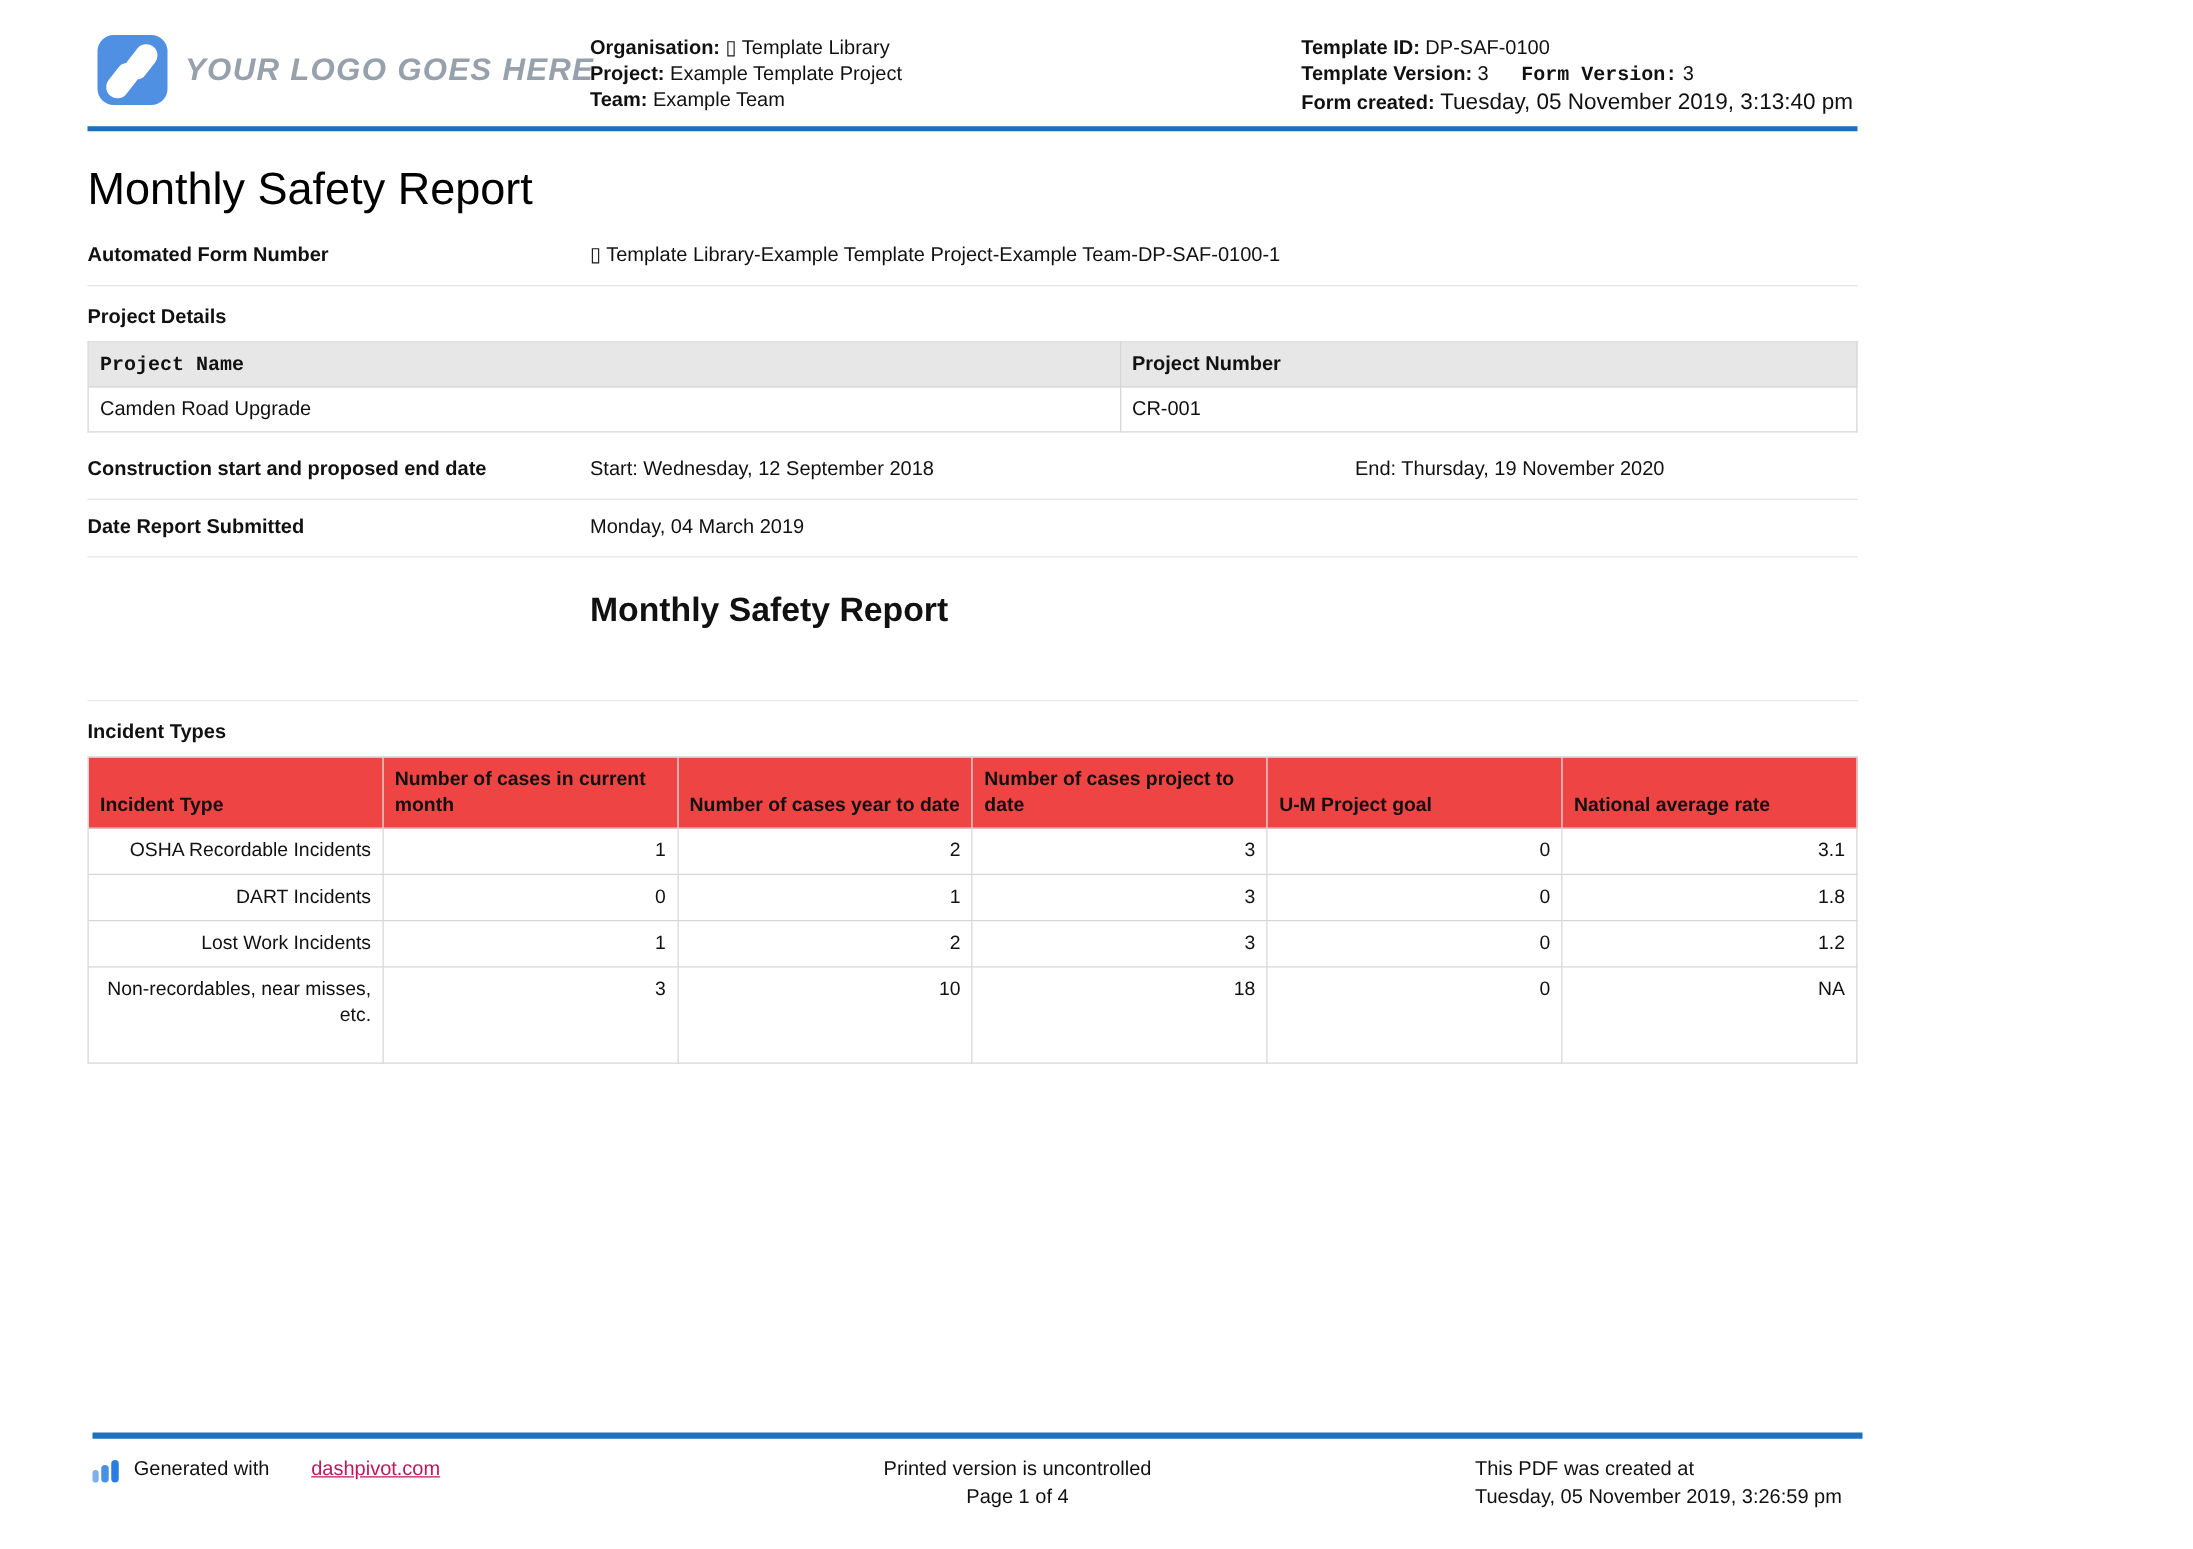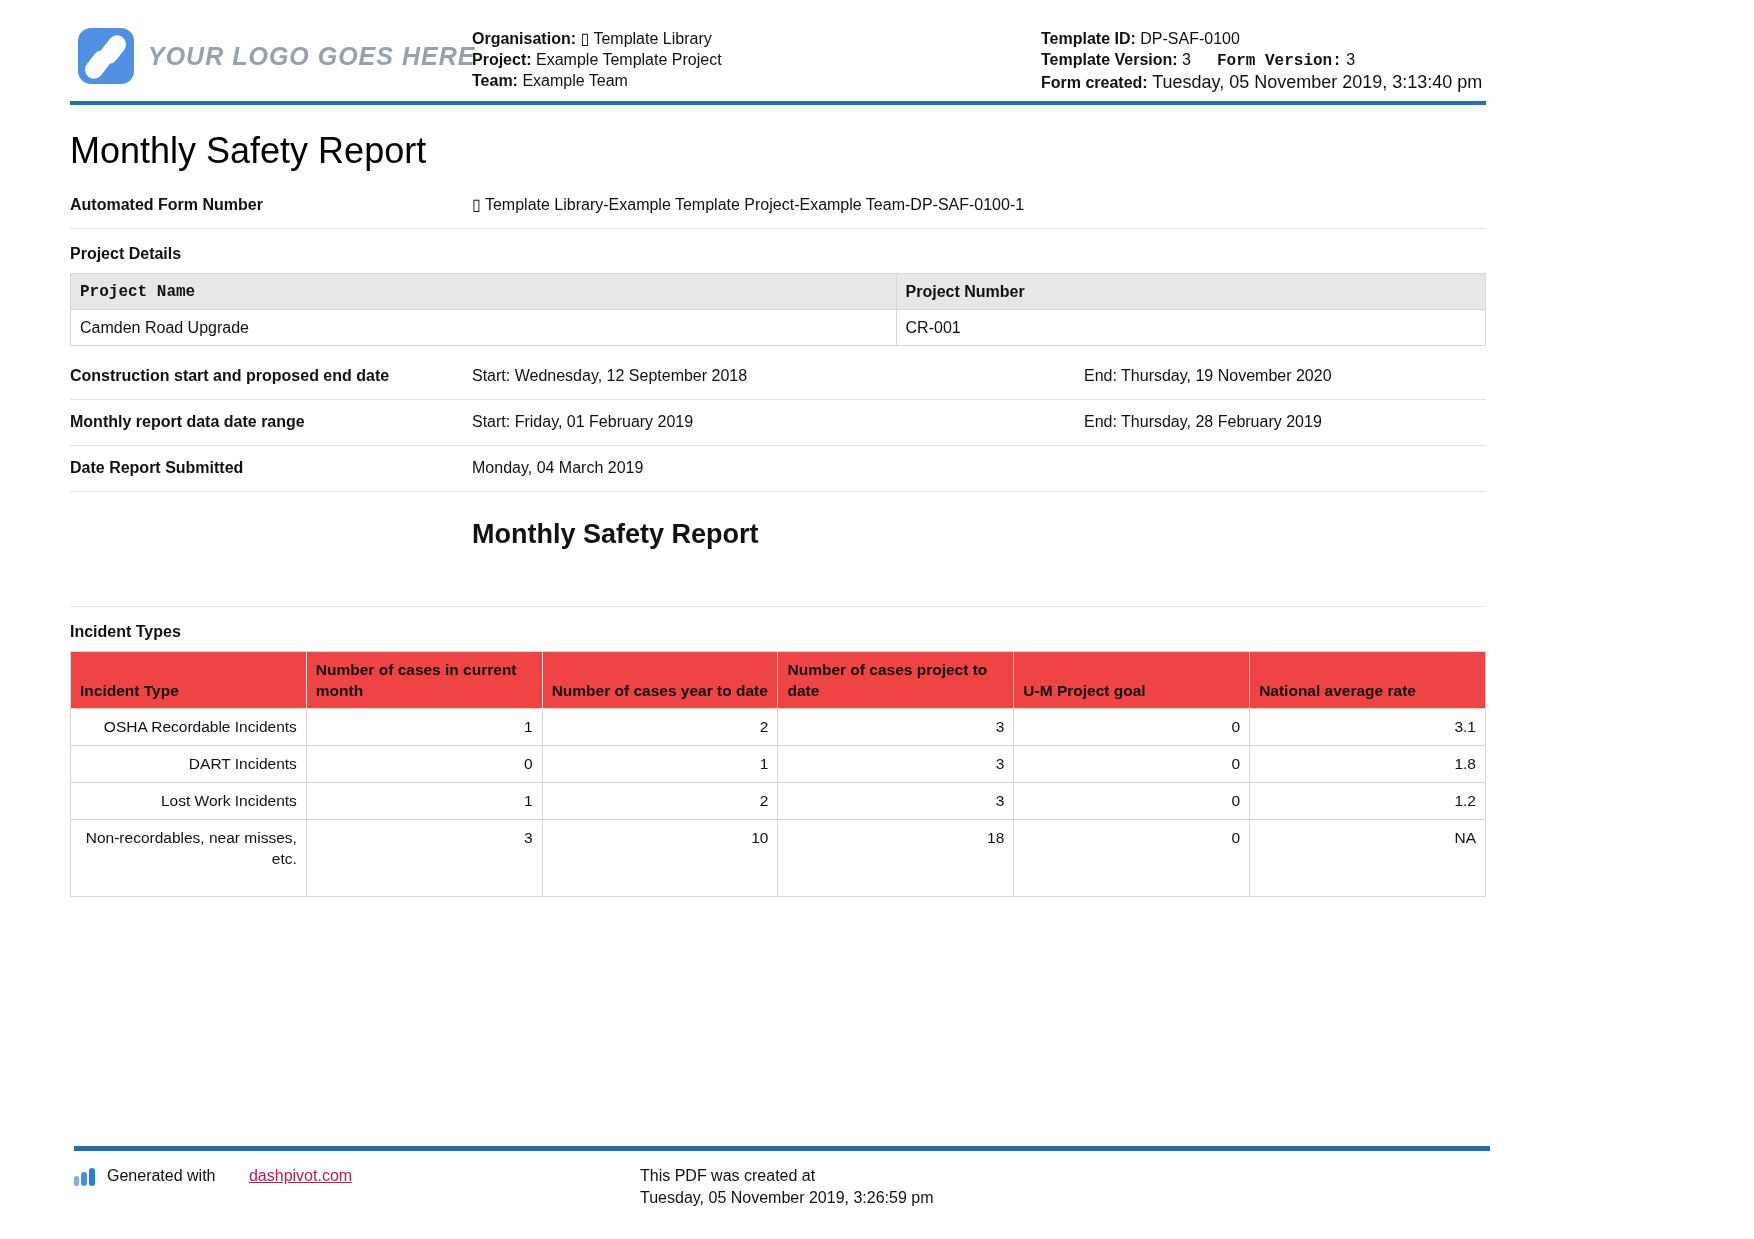--- a/index.html
+++ b/index.html
@@ -113,25 +113,20 @@
       </tr>
     </tbody>
       </table>
 
     <div class="frow" style="margin-top:8px;">
       <div class="flabel">Construction start and proposed end date</div>
       <div>Start: Wednesday, 12 September 2018</div>
       <div>End: Thursday, 19 November 2020</div>
     </div>
 
-    <div class="frow">
-      <div class="flabel">Monthly report data date range</div>
-      <div>Start: Friday, 01 February 2019</div>
-      <div>End: Thursday, 28 February 2019</div>
-    </div>
 
     <div class="frow">
       <div class="flabel">Date Report Submitted</div>
       <div>Monday, 04 March 2019</div>
       <div></div>
     </div>
 
     <div class="heading-row">
       <div class="mid-heading">Monthly Safety Report</div>
     </div>
@@ -189,19 +184,23 @@
       <div class="f-left">
         <span class="bars">
           <span class="bar bar1"></span>
             <span class="bar bar2"></span>
             <span class="bar bar3"></span>
         </span>
         <span>
           <span>Generated with </span><a class="dlink">dashpivot.com</a>
         </span>
       </div>
+      <div class="f-center">
+        <div>Printed version is uncontrolled</div>
+        <div>Page 1 of 4</div>
+      </div>
       <div class="f-right">
         <div>This PDF was created at</div>
         <div>Tuesday, 05 November 2019, 3:26:59 pm</div>
       </div>
     </div>
   </div>
 </div>
 
 </body></html>

